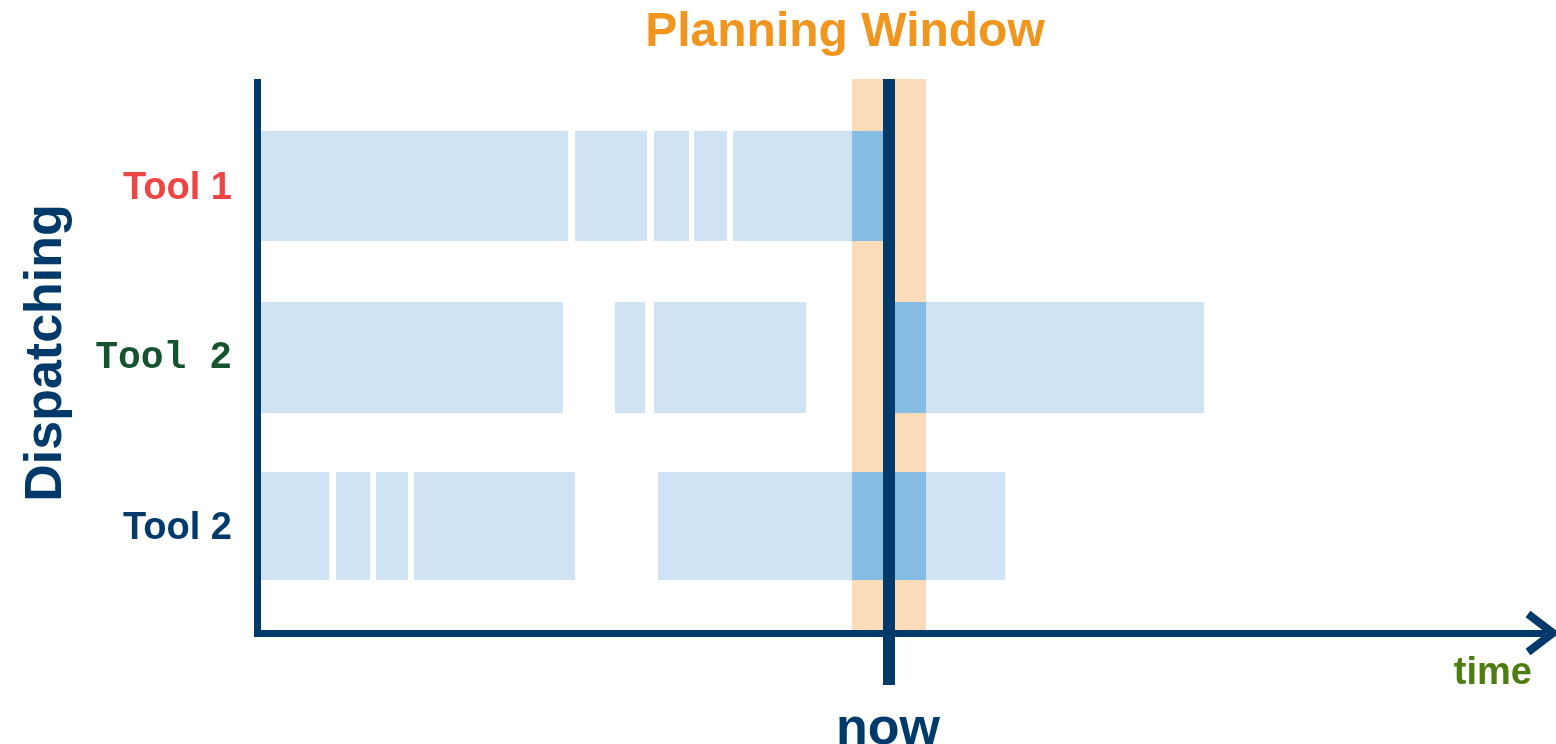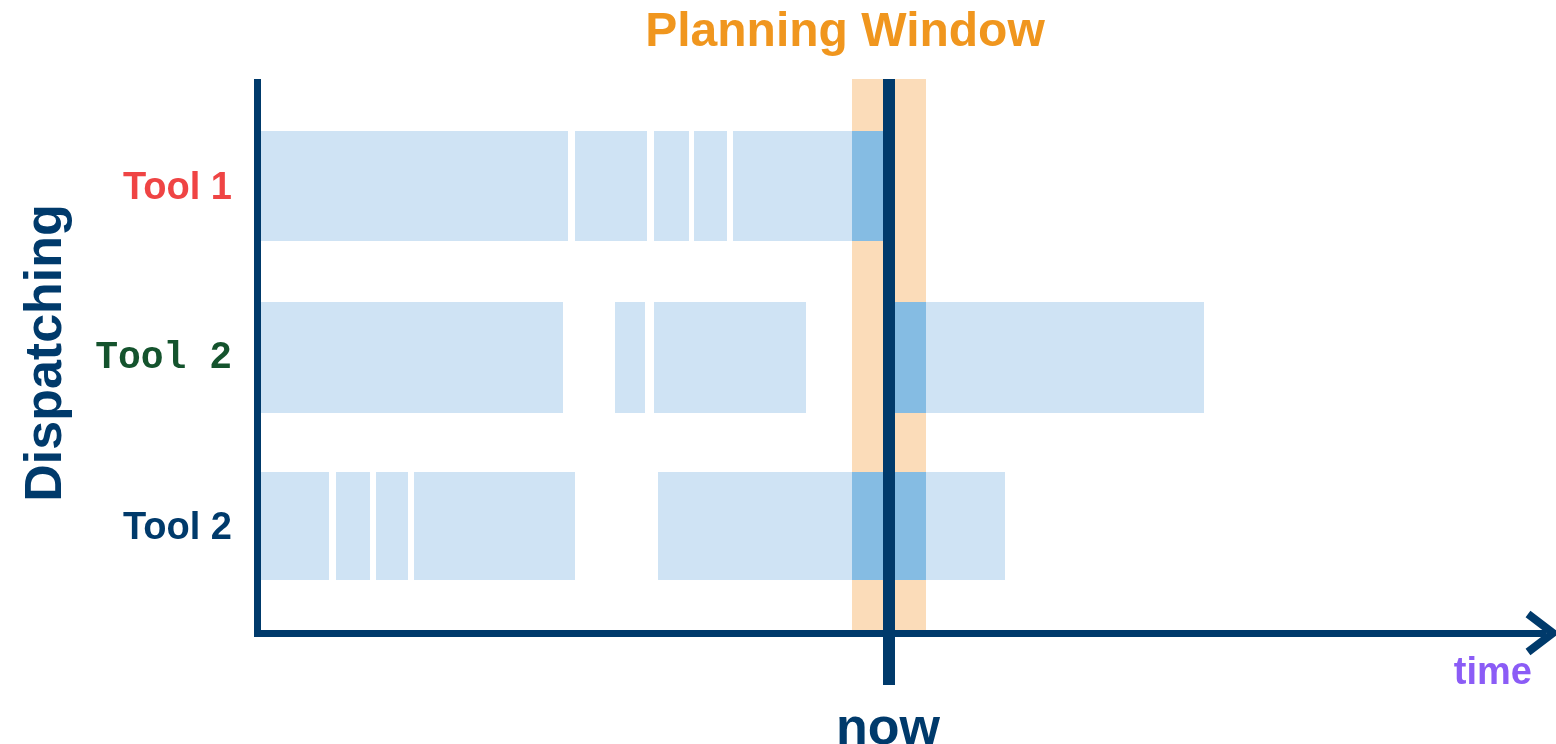--- a/index.html
+++ b/index.html
@@ -52,21 +52,21 @@
 <body>
 
 <div class="stage">
 
   <div class="chart-title" style="color: rgb(240, 150, 30);">Planning Window</div>
 
   <div class="y-axis-label" style="color: rgb(0, 58, 107);">Dispatching</div>
 
   <div id="chart-layer"></div>
 
-  <div class="time-label" style="color: #8b5cf6;">time</div>
+  <div class="time-label" style="color: #4d7c0f;">time</div>
 
   <div class="now-label" style="color: rgb(0, 58, 107);">now</div>
 
   <svg class="arrow-svg" width="34" height="48" viewBox="0 0 34 48">
     <path d="M4 5 L29 24 L4 43" fill="none" stroke="#003A6B" stroke-width="8" stroke-linejoin="miter" stroke-linecap="butt"></path>
   </svg>
 
 <div class="band" style="left: 852px; top: 79px; width: 74px; height: 551px; background: rgb(251, 220, 185);"></div>
     <div class="row-label" style="top: 162px; color: #ef4444;">Tool 1</div>
     <div class="bar" style="left: 260px; top: 131px; width: 308px; height: 110px; background: rgb(207, 227, 244);"></div>

